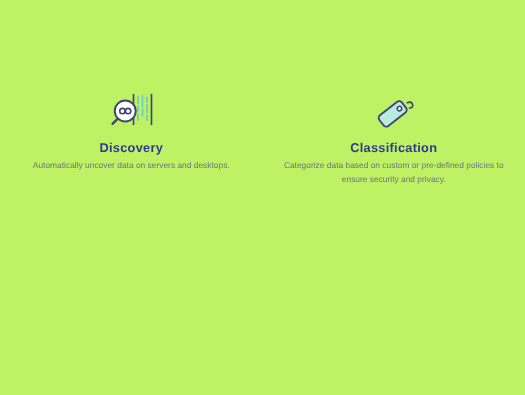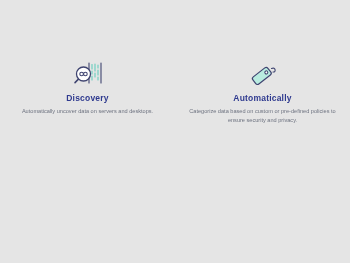--- a/index.html
+++ b/index.html
@@ -10,21 +10,21 @@
     width: 350px;
     height: 263px;
     background: #ffffff;
     font-family: "Liberation Sans", sans-serif;
     overflow: hidden;
   }
   .page {
     position: relative;
     width: 350px;
     height: 263px;
-    background: #e5e5e5;
+    background: #bef264;
   }
   .features-grid {
     position: absolute;
     left: 0;
     top: 60px;
     width: 350px;
     display: flex;
     flex-wrap: wrap;
     align-items: flex-start;
   }
@@ -125,21 +125,21 @@
             <rect x="4" y="9.5" width="19" height="9" rx="2.2" fill="#b9ece0" stroke="#3f4470" stroke-width="1.2"></rect>
 
             <circle cx="19.2" cy="14" r="1.5" fill="#ffffff" stroke="#3f4470" stroke-width="1"></circle>
           </g>
 
           <g fill="none" stroke="#3f4470" stroke-width="1.1" stroke-linecap="round">
             <path d="M23.5 7.5 q3.2 -1.2 3.6 1.4 q0.3 2.2 -2.1 2.1"></path>
           </g>
         </svg>
       </div>
-      <div class="feature-title">Automatically</div>
+      <div class="feature-title">Classification</div>
       <div class="feature-desc">Categorize data based on custom or pre-defined policies to ensure security and privacy.</div>
     </div>
 
     <div class="spacer-row"></div>
 
 
   </div>
 </div>
 
 </body></html>

